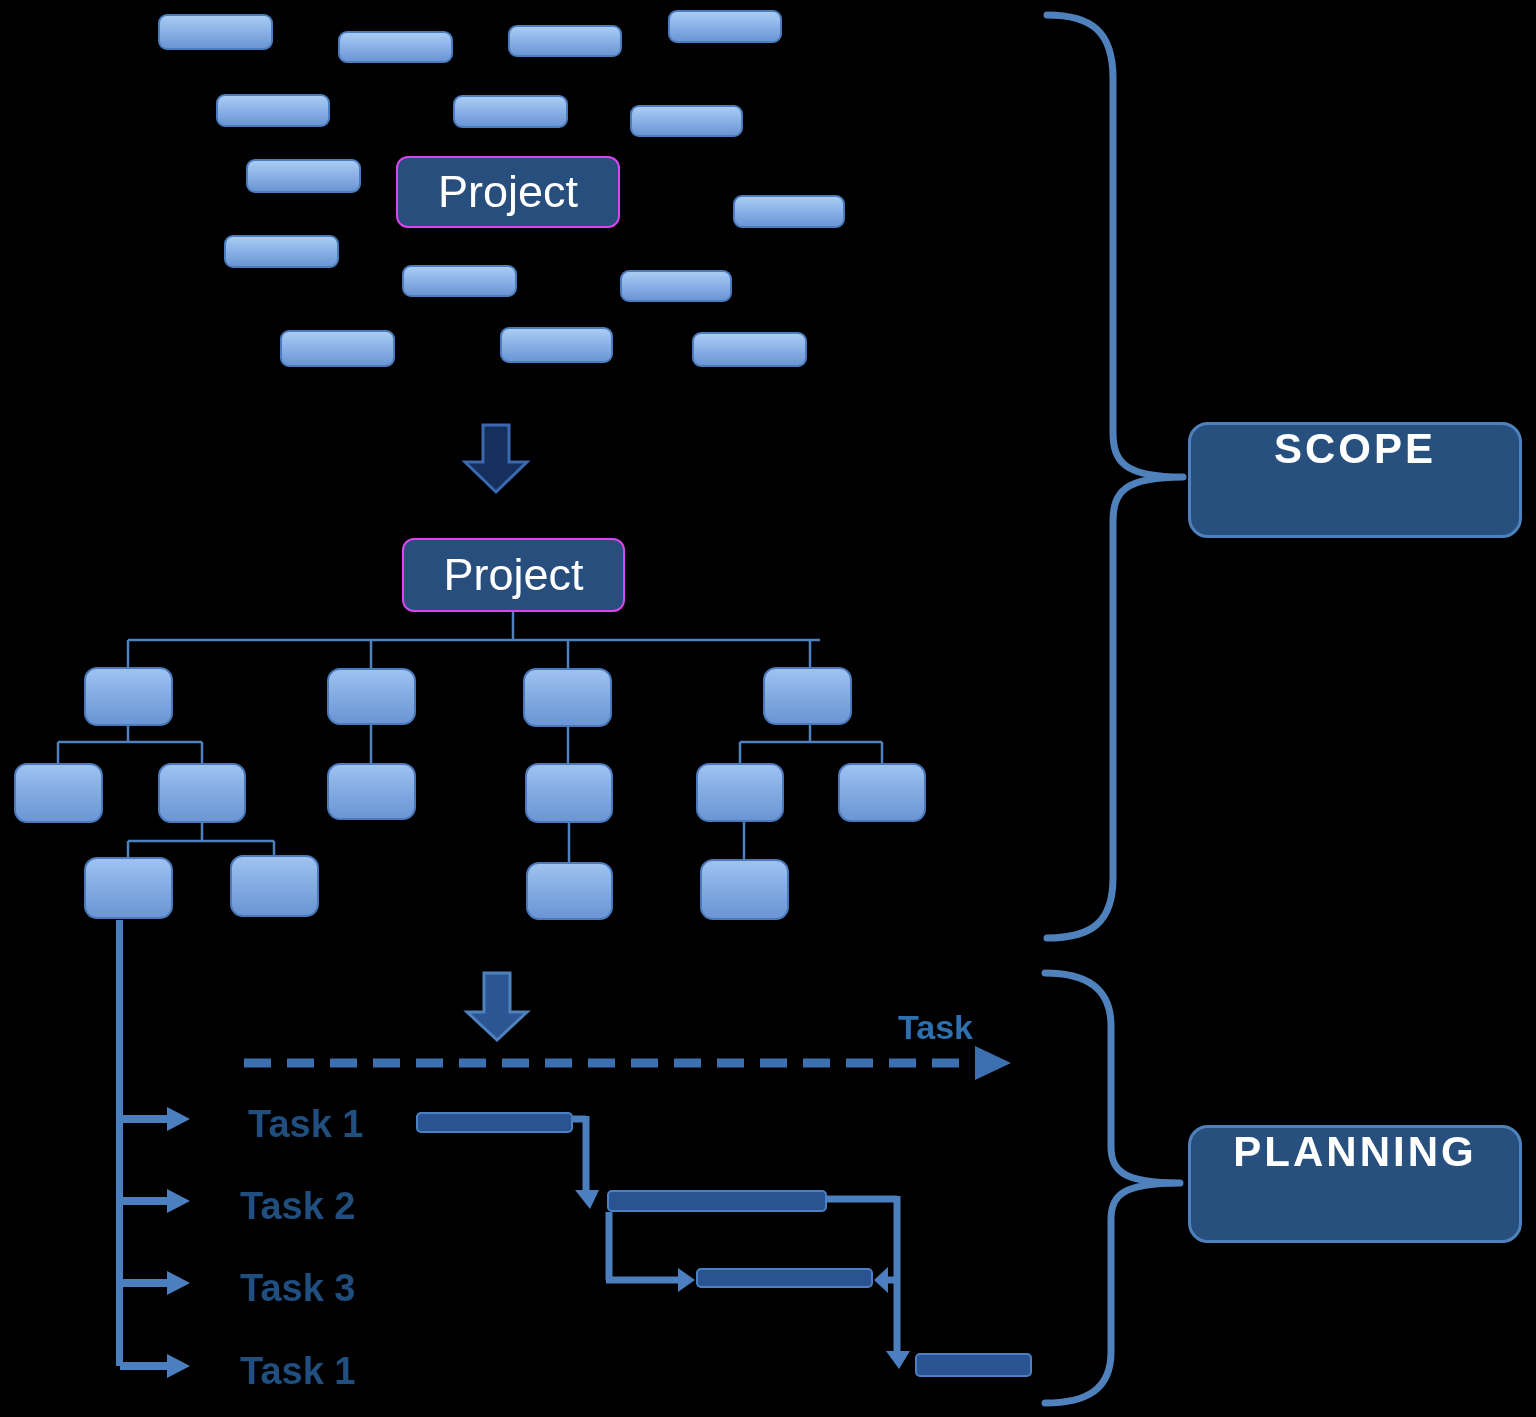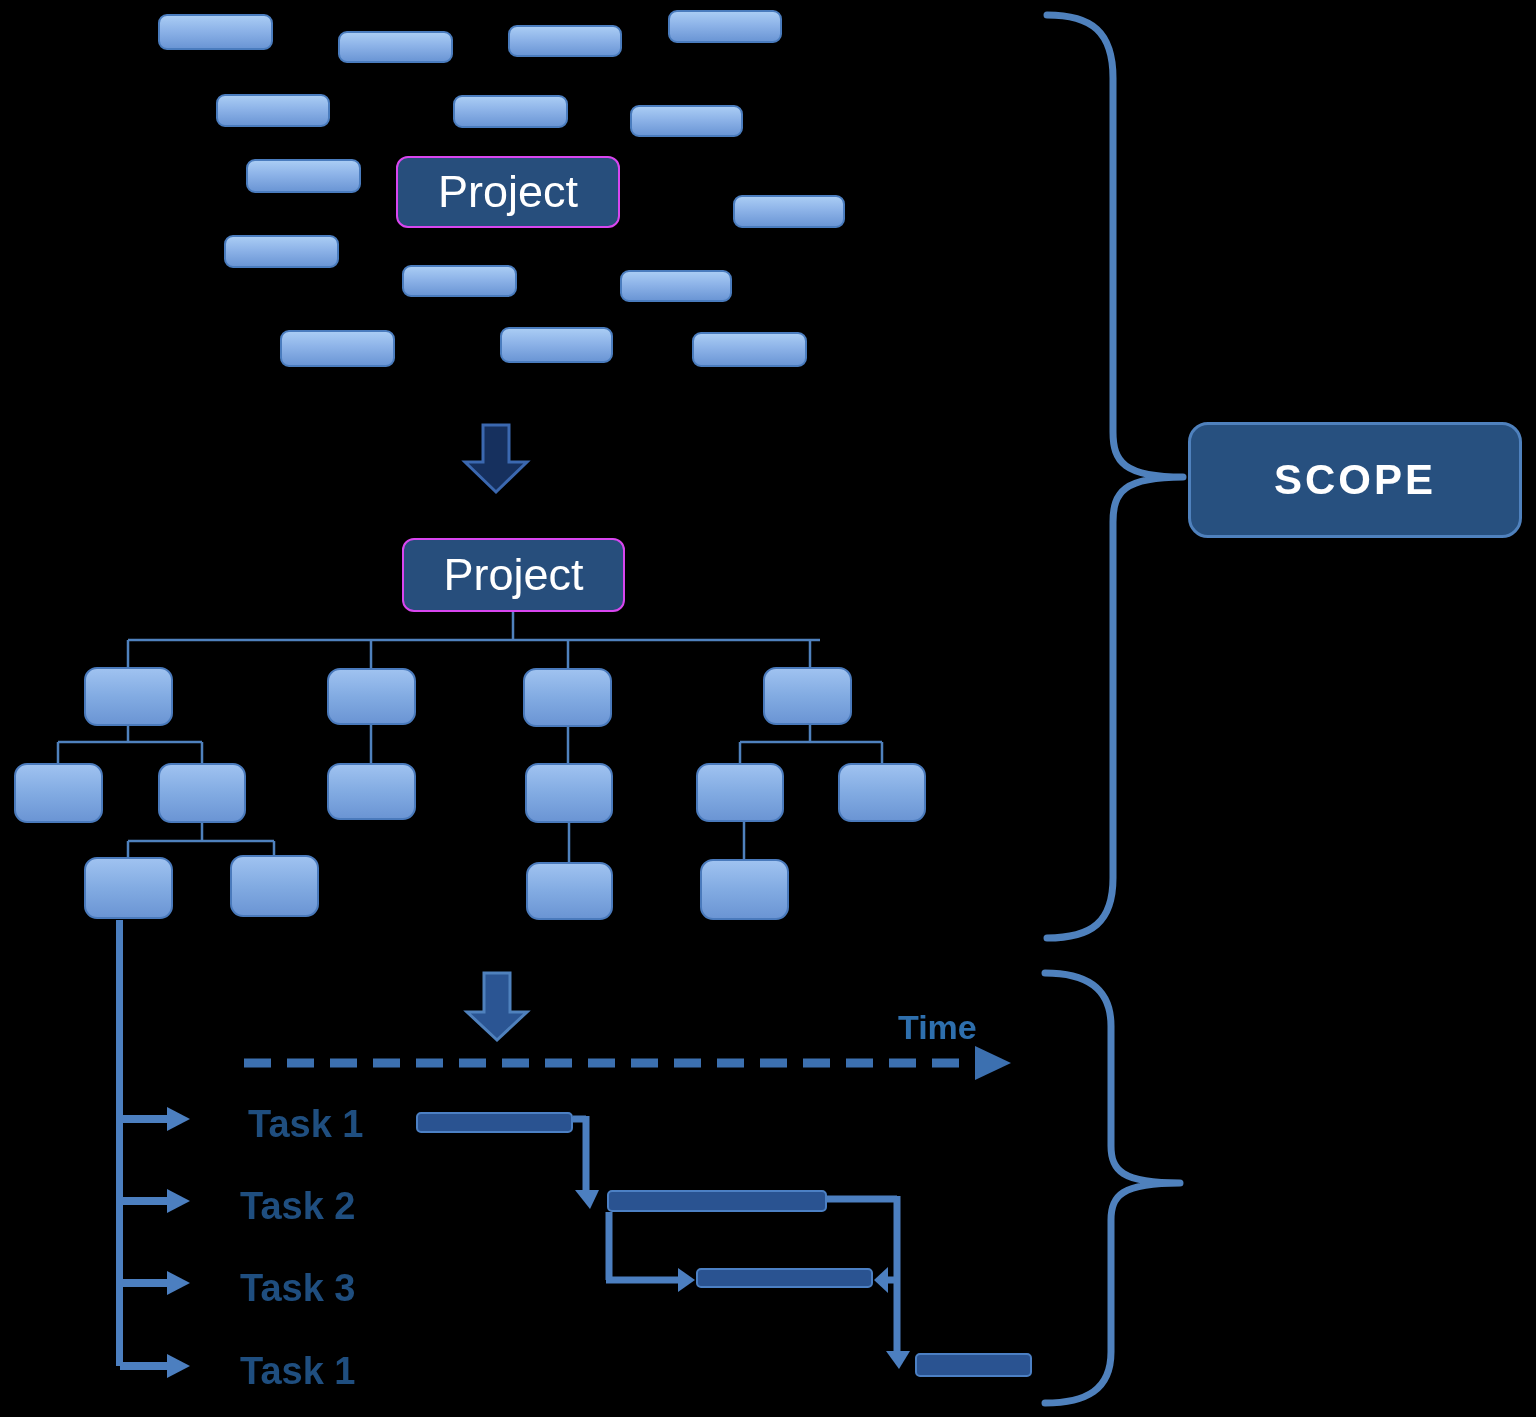--- a/index.html
+++ b/index.html
@@ -9,21 +9,21 @@
   .sbox{position:absolute;border-radius:9px;border:2px solid #4a7cbe;
         background:linear-gradient(180deg,#a9ccf4 0%,#8db3e8 45%,#6b96d5 100%);
         box-sizing:border-box;}
   .wbox{position:absolute;border-radius:13px;border:2px solid #4a7abc;
         background:linear-gradient(180deg,#9fc2f0 0%,#82abe2 50%,#6b95d4 100%);
         box-sizing:border-box;}
   .pbox{position:absolute;background:#274e7c;border:2px solid #d946ef;border-radius:12px;
         color:#fff;display:flex;align-items:center;justify-content:center;
         font-size:45px;font-weight:500;box-sizing:border-box;}
   .bigbox{position:absolute;background:#27507f;border:3px solid #4f81bd;border-radius:20px;
-        color:#fff;display:flex;align-items:center;justify-content:center;
+        color:#fff;display:flex;align-items:flex-start;justify-content:center;
         font-size:42px;font-weight:600;letter-spacing:3px;box-sizing:border-box;}
   .gbar{position:absolute;background:#2a5391;border:2px solid #4c80c4;border-radius:5px;
         box-sizing:border-box;}
   .task-label{position:absolute;color:#1f4e7f;font-size:38px;font-weight:bold;
         display:flex;align-items:center;}
   .time-label{position:absolute;color:#2e6fad;font-size:34px;font-weight:bold;}
 </style>
 </head>
 <body>
 
@@ -128,21 +128,21 @@
   <div class="wbox" style="left:525px;top:763px;width:88px;height:60px"></div>
   <div class="wbox" style="left:696px;top:763px;width:88px;height:59px"></div>
   <div class="wbox" style="left:838px;top:763px;width:88px;height:59px"></div>
 
   <div class="wbox" style="left:84px;top:857px;width:89px;height:62px"></div>
   <div class="wbox" style="left:230px;top:855px;width:89px;height:62px"></div>
   <div class="wbox" style="left:526px;top:862px;width:87px;height:58px"></div>
   <div class="wbox" style="left:700px;top:859px;width:89px;height:61px"></div>
 
   <div class="time-label" style="left:898px;top:1008px;width:100px;height:36px">
-    <span>Time</span>
+    <span>Task</span>
   </div>
 
   <div class="task-label" style="left:248px;top:1102px;width:140px;height:44px">
     <span>Task 1</span>
   </div>
   <div class="task-label" style="left:240px;top:1184px;width:140px;height:44px">
     <span>Task 2</span>
   </div>
   <div class="task-label" style="left:240px;top:1266px;width:140px;height:44px">
     <span>Task 3</span>
@@ -152,14 +152,17 @@
   </div>
 
   <div class="gbar" style="left:416px;top:1112px;width:157px;height:21px"></div>
   <div class="gbar" style="left:607px;top:1190px;width:220px;height:22px"></div>
   <div class="gbar" style="left:696px;top:1268px;width:177px;height:20px"></div>
   <div class="gbar" style="left:915px;top:1353px;width:117px;height:24px"></div>
 
   <div class="bigbox" style="left:1188px;top:422px;width:334px;height:116px">
     <span>SCOPE</span>
   </div>
+  <div class="bigbox" style="left:1188px;top:1125px;width:334px;height:118px">
+    <span>PLANNING</span>
+  </div>
 
 </div>
 
 </body></html>

